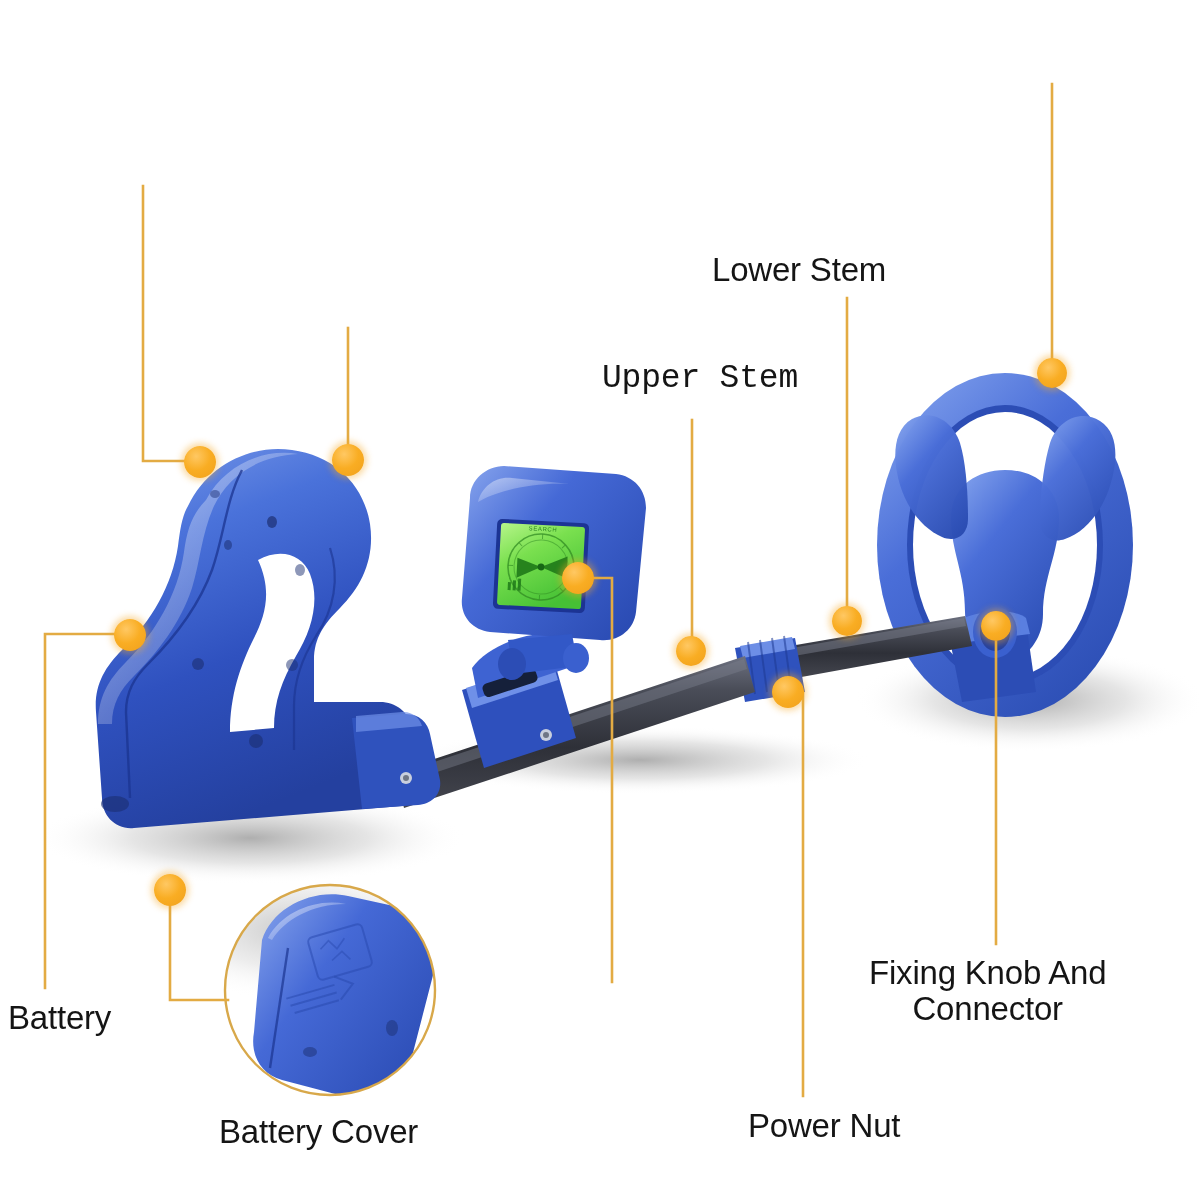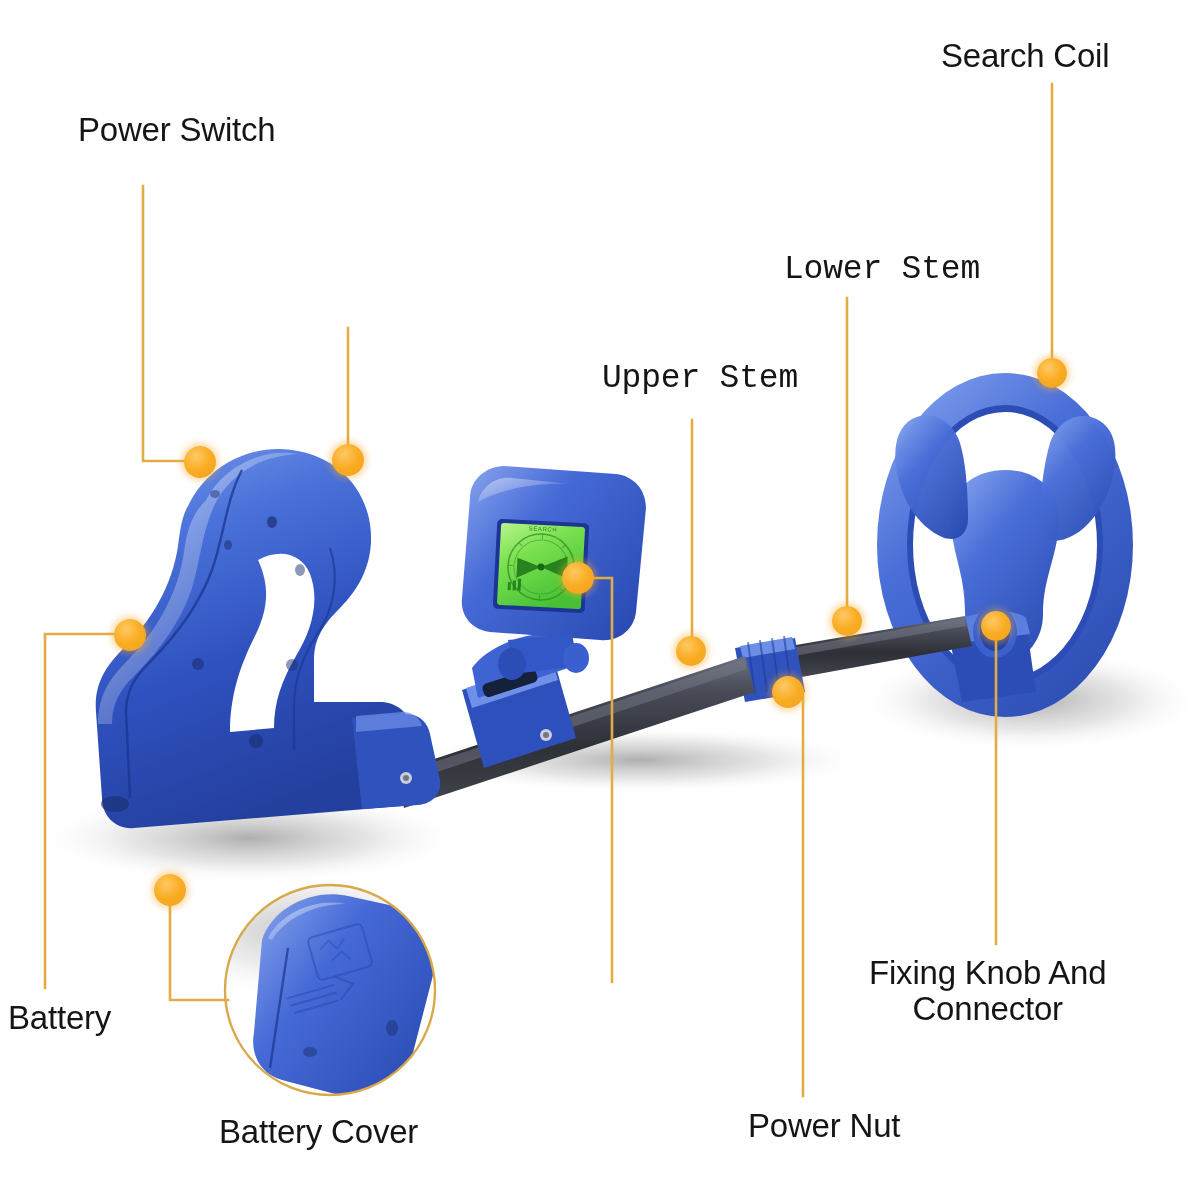--- a/index.html
+++ b/index.html
@@ -286,28 +286,26 @@
   <div class="hotdot" style="left:332px;top:444px;width:32px;height:32px;"></div>
   <div class="hotdot" style="left:676px;top:636px;width:30px;height:30px;"></div>
   <div class="hotdot" style="left:832px;top:606px;width:30px;height:30px;"></div>
   <div class="hotdot" style="left:1037px;top:358px;width:30px;height:30px;"></div>
   <div class="hotdot" style="left:114px;top:619px;width:32px;height:32px;"></div>
   <div class="hotdot" style="left:154px;top:874px;width:32px;height:32px;"></div>
   <div class="hotdot" style="left:562px;top:562px;width:32px;height:32px;"></div>
   <div class="hotdot" style="left:772px;top:676px;width:32px;height:32px;"></div>
   <div class="hotdot" style="left:981px;top:611px;width:30px;height:30px;"></div>
 
-  <div class="label" style="left:78px;top:112px;">Power Switch</div>
 
 
   <div class="label" style="left:602px;top:361px;font-family:Liberation Mono, monospace;">Upper Stem</div>
 
-  <div class="label" style="left:784px;top:252px;font-family:Liberation Mono, monospace;">Lower Stem</div>
-
-  <div class="label" style="left:941px;top:38px;">Search Coil</div>
+  <div class="label" style="left:712px;top:252px;">Lower Stem</div>
+
 
   <div class="label" style="left:8px;top:1000px;">Battery</div>
 
   <div class="label" style="left:219px;top:1114px;">Battery Cover</div>
 
 
   <div class="label" style="left:748px;top:1108px;">Power Nut</div>
 
   <div class="label center" style="left:869px;top:955px;">Fixing Knob And
 Connector</div>

